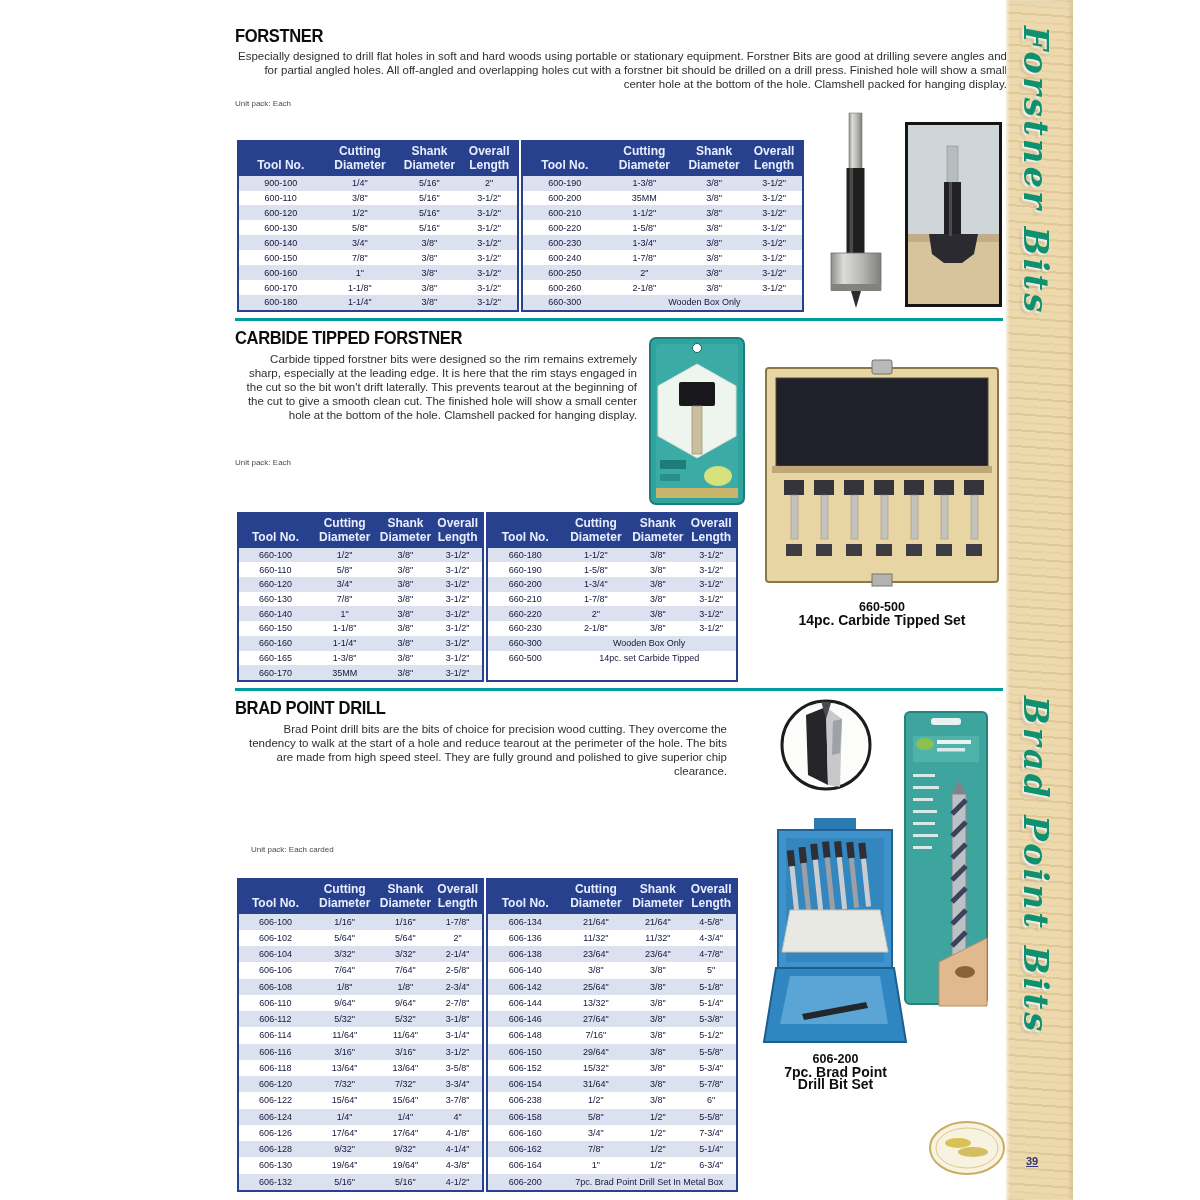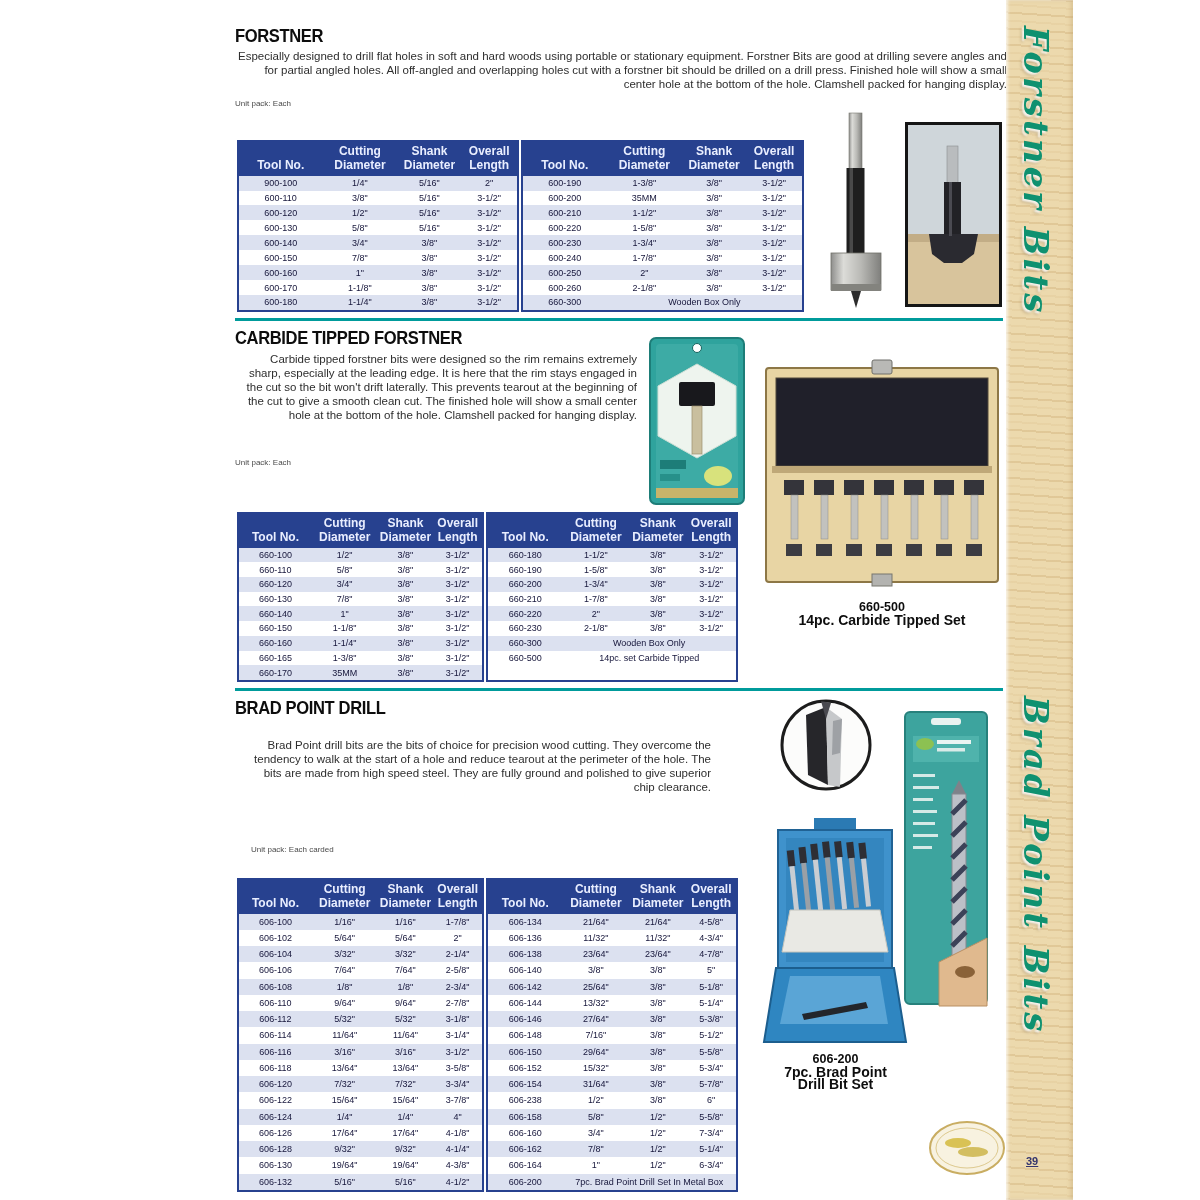--- a/index.html
+++ b/index.html
@@ -2,21 +2,21 @@
 <html><head>
 <meta charset="utf-8">
 <style>
   html,body{margin:0;padding:0;background:#fff;}
   .page{position:relative;width:1188px;height:1200px;background:#fff;overflow:hidden;
         font-family:"Liberation Sans",sans-serif;color:#222;}
   .abs{position:absolute;}
   .sec-title{font-size:18px;font-weight:700;letter-spacing:-0.4px;color:#0d0d0d;
              transform:scaleX(.92);transform-origin:left center;white-space:nowrap;}
   .body-text{font-size:11.5px;line-height:14px;color:#2e2e2e;text-align:right;}
-  .body-text p{margin:16px;}
+  .body-text p{margin:0;}
   .unit-pack{font-size:8px;color:#4a4a4a;}
   .divider{background:#009B9B;height:3px;}
   
   .table-box{position:absolute;border:2px solid #27418F;background:#fff;box-sizing:border-box;}
   table.cat-table{width:100%;height:100%;border-collapse:collapse;table-layout:fixed;
                   font-size:9px;font-family:"Liberation Sans",sans-serif;}
   table.cat-table th{background:#27418F;color:#E9EEFF;font-weight:700;white-space:pre-line;
                      vertical-align:bottom;padding:3px 0 3px;line-height:1.15;font-size:12px;}
   table.cat-table thead tr{height:30px;}
   table.cat-table td{text-align:center;color:#15153a;padding:1px 0;overflow:hidden;}

